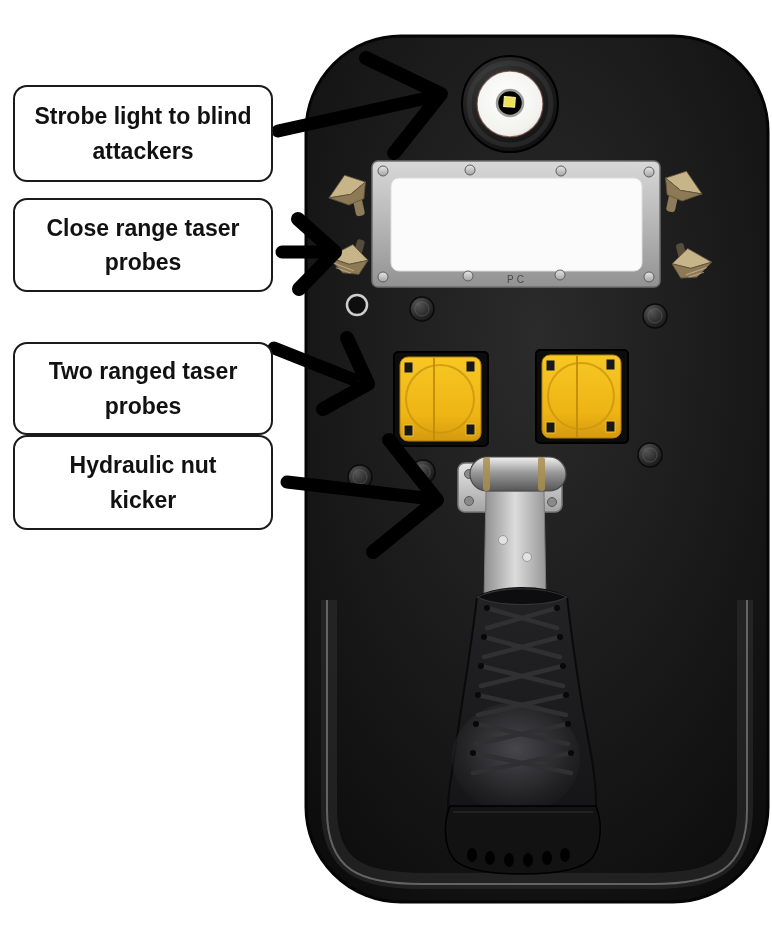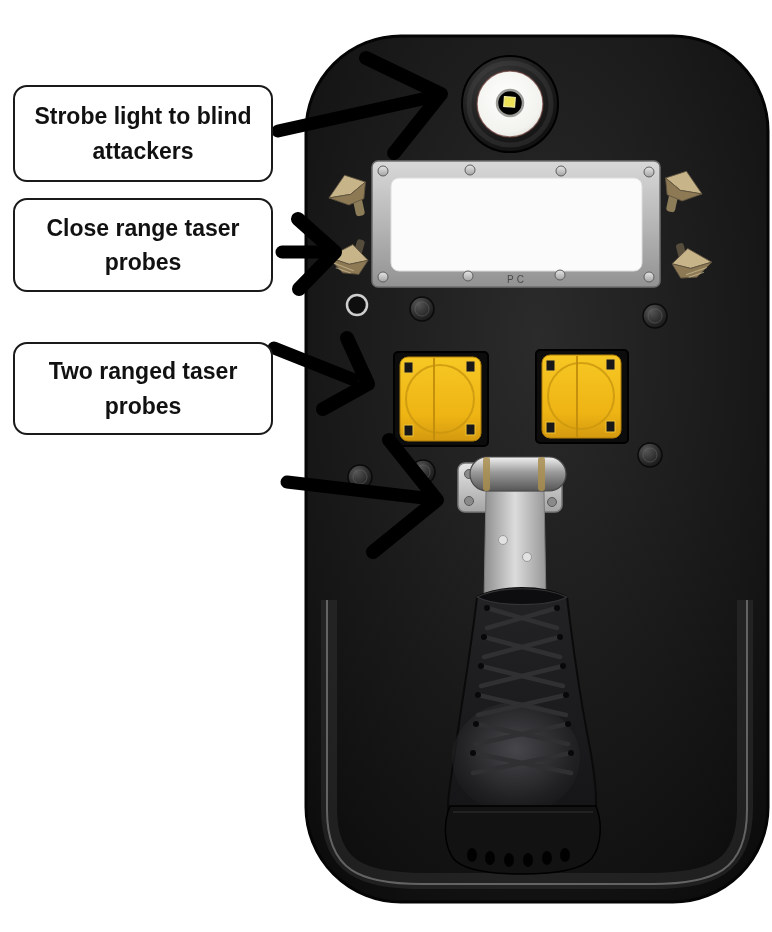--- a/index.html
+++ b/index.html
@@ -266,14 +266,18 @@
 attackers</span>
   </div>
   <div class="callout" id="callout-close-probes">
     <span>Close range taser
 probes</span>
   </div>
   <div class="callout" id="callout-ranged-probes">
     <span>Two ranged taser
 probes</span>
   </div>
+  <div class="callout" id="callout-nut-kicker">
+    <span>Hydraulic nut
+kicker</span>
+  </div>
 
 </div>
 
 </body></html>

